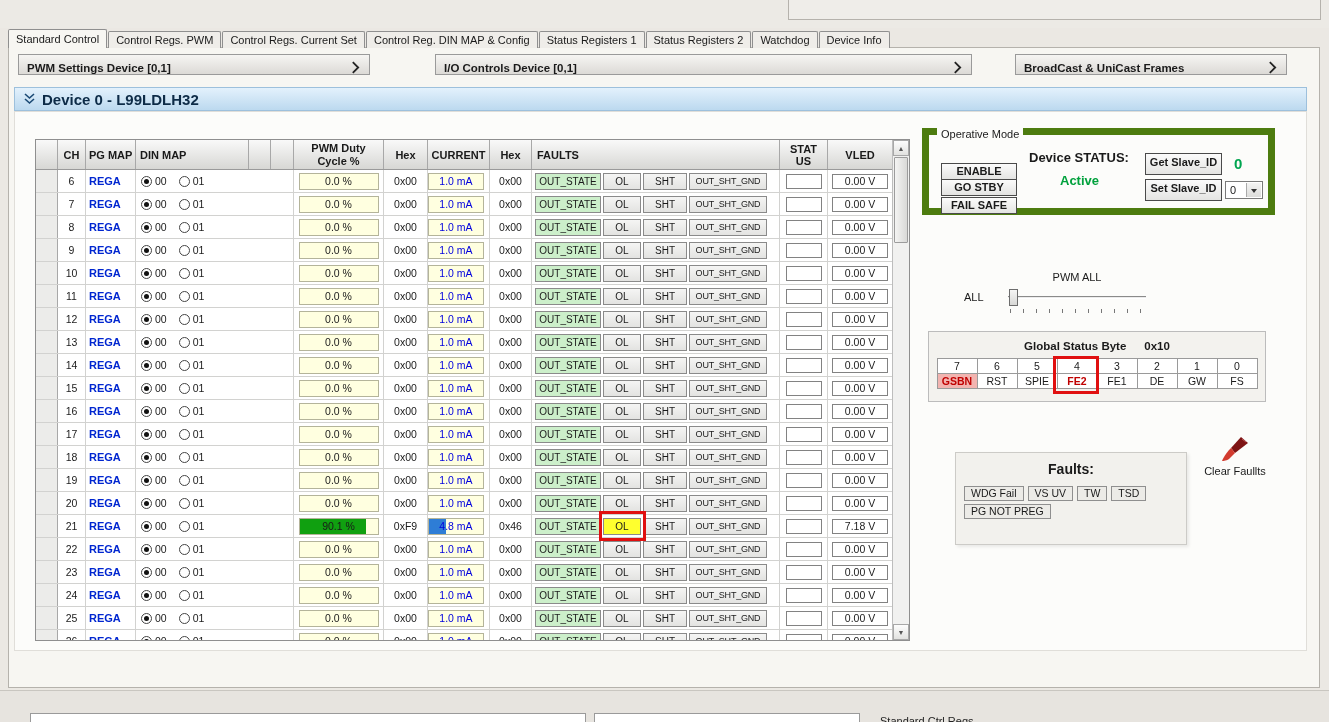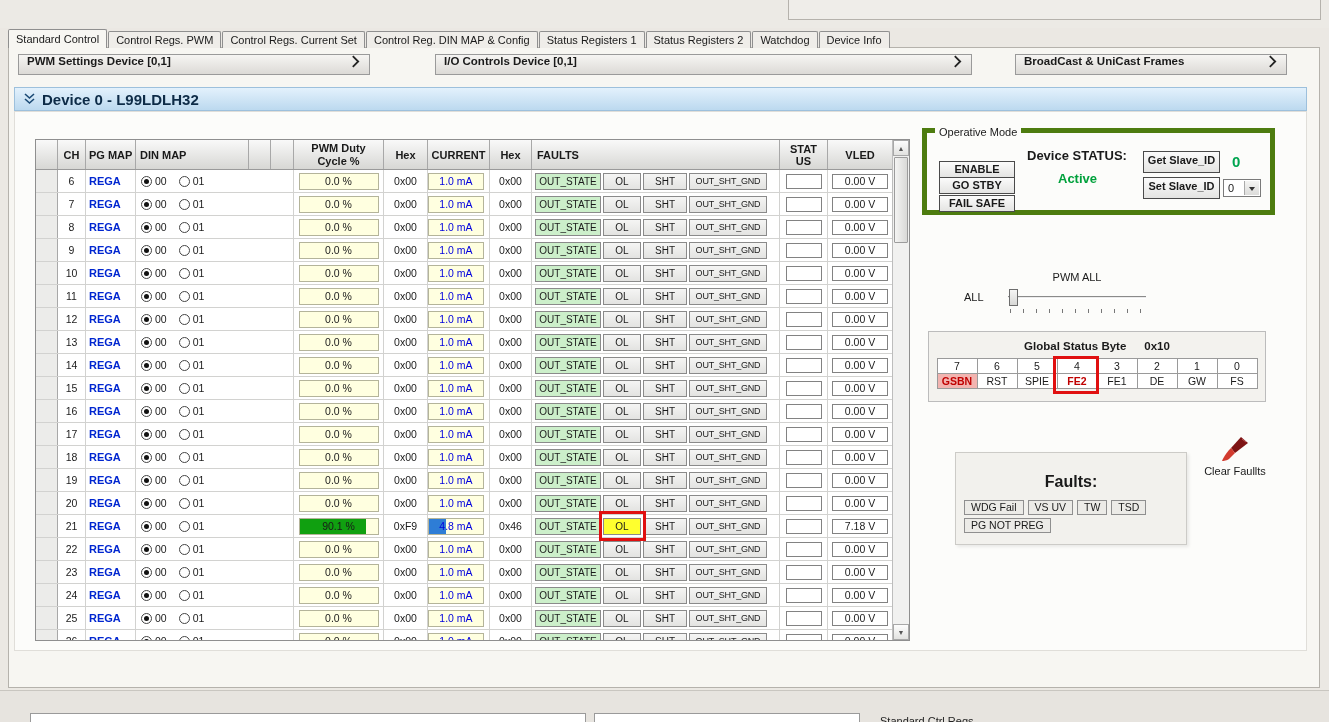--- a/index.html
+++ b/index.html
@@ -11,21 +11,21 @@
   .top-box{position:absolute;left:788px;top:0;width:533px;height:20px;border:1px solid #b5b2ac;border-top:none;background:#efede9}
 
   
   .tabs{position:absolute;left:8px;top:30px;height:18px;display:flex;align-items:flex-end;z-index:3}
   .tab{height:17px;line-height:16px;padding:0 7px;border:1px solid #8f8f8f;border-bottom:none;background:#efede9;margin-right:1px;border-radius:2px 2px 0 0;cursor:pointer;white-space:nowrap}
   .tab.active{background:#f7f6f2;height:19px;line-height:18px;z-index:4}
 
   .tabpage{position:absolute;left:8px;top:47px;width:1312px;height:641px;background:#f7f6f2;border:1px solid #b5b2ac}
 
   
-  .expander{position:absolute;top:54px;height:21px;background:linear-gradient(#f6f5f3,#dcdad6);border:1px solid #9a9a9a;display:flex;align-items:flex-start;cursor:pointer}
+  .expander{position:absolute;top:54px;height:21px;background:linear-gradient(#f6f5f3,#dcdad6);border:1px solid #9a9a9a;display:flex;align-items:flex-end;cursor:pointer}
   .exp-1{left:18px;width:352px}.exp-2{left:435px;width:537px}.exp-3{left:1015px;width:272px}
   .exp-label{font-weight:bold;font-size:11.5px;padding-left:8px;flex:1}
   .chev{margin-right:9px}
 
   
   .device-header{position:absolute;left:14px;top:87px;width:1293px;height:24px;background:linear-gradient(#e3f1fc,#bcd9ef);border:1px solid #9dc0dc;display:flex;align-items:center;cursor:pointer}
   .dh-icon{margin:0 6px 0 8px;display:flex}
   .dh-title{font-weight:bold;font-size:15px;color:#0d2b47}
 
   .content-panel{position:absolute;left:14px;top:111px;width:1293px;height:540px;background:#fcfcfa;border:1px solid #e0ded9}
@@ -80,21 +80,21 @@
   .vs-btn{position:absolute;left:0;width:16px;height:16px;background:linear-gradient(#fdfdfd,#e2e2e0);border:1px solid #a8a8a8;display:flex;align-items:center;justify-content:center;font-size:7px;color:#555;cursor:pointer}
   .vs-up{top:0}.vs-down{bottom:0}
   .vs-thumb{position:absolute;left:1px;top:17px;width:14px;height:86px;background:linear-gradient(90deg,#f4f4f3,#d9d9d7);border:1px solid #9c9c9c;border-radius:1px;cursor:grab}
 
   
   .annot{position:absolute;border:3px solid #e01010;z-index:50;pointer-events:none}
   .annot-ol{left:599px;top:511px;width:47px;height:30px}
   .annot-fe2{left:1053px;top:356px;width:46px;height:38px}
 
   
-  .om{position:absolute;left:922px;top:128px;width:353px;height:87px;border:5px solid #4d7c0f;z-index:2}
+  .om{position:absolute;left:922px;top:128px;width:353px;height:87px;border:7px solid #4d7c0f;z-index:2}
   .om-legend{position:absolute;left:8px;top:-7px;background:#fcfcfa;padding:0 4px}
   .om-btn{position:absolute;left:12px;width:76px;height:17px;font-weight:bold;text-align:center;line-height:15px;border:1px solid #4a4a4a;background:linear-gradient(#fbfbfb,#e4e4e2);cursor:pointer}
   .om-status-label{position:absolute;left:100px;top:15px;font-weight:bold;font-size:13px}
   .om-status-value{position:absolute;left:131px;top:38px;font-weight:bold;font-size:13px;color:#00a13c}
   .slave-btn{position:absolute;left:216px;width:77px;height:22px;font-weight:bold;text-align:center;line-height:17px;border:1px solid #4a4a4a;background:linear-gradient(#fbfbfb,#e4e4e2);cursor:pointer}
   .slave-val{position:absolute;left:305px;top:20px;font-weight:bold;font-size:15px;color:#00a550}
   .combo{position:absolute;left:296px;top:46px;width:38px;height:18px;background:#fff;border:1px solid #7a7a7a;cursor:pointer}
   .combo-text{position:absolute;left:4px;top:2px}
   .combo-arrow{position:absolute;right:1px;top:1px;bottom:1px;width:15px;background:linear-gradient(#f4f4f3,#dcdcda);border-left:1px solid #aaa}
   .combo-arrow::after{content:"";position:absolute;left:4px;top:6px;border-left:3.5px solid transparent;border-right:3.5px solid transparent;border-top:4px solid #333}
@@ -110,21 +110,21 @@
   
   .gsb{position:absolute;left:928px;top:331px;width:338px;height:71px;background:#f3f2ee;border:1px solid #bcbcbc}
   .gsb-titlerow{display:flex;justify-content:center;gap:18px;margin-top:8px;font-weight:bold;font-size:11.5px}
   .gsb-grid{display:grid;grid-template-columns:repeat(8,39px);background:#9a9a9a;gap:1px;padding:1px;width:321px;margin:6px auto 0}
   .gsb-cell{background:#fff;height:14px;line-height:14px;text-align:center;font-size:10.5px}
   .gsb-alarm{background:#f2b4b0;color:#c00000;font-weight:bold}
   .gsb-red{color:#c00000;font-weight:bold}
 
   
   .faults{position:absolute;left:955px;top:452px;width:232px;height:93px;background:#f2f1ed;border:1px solid #cccbc7;box-shadow:2px 2px 3px rgba(0,0,0,.08)}
-  .faults-title{text-align:center;font-weight:bold;font-size:16px;margin-top:20px}
+  .faults-title{text-align:center;font-weight:bold;font-size:14px;margin-top:8px}
   .faults-row{display:flex;gap:4px;margin:9px 0 0 8px}
   .faults-row2{margin-top:3px}
   .fault-chip{height:15px;line-height:13px;padding:0 6px;border:1px solid #8f8f8f;background:#ecebe7;font-size:10.5px;cursor:pointer}
 
   
   .clear-faults{position:absolute;left:1196px;top:436px;width:78px;text-align:center;cursor:pointer}
   .cf-label{margin-top:1px}
 
   
   .bottom{position:absolute;left:0;top:690px;width:1329px;height:32px;background:#e7e4df;border-top:1px solid #c9c6c0}

